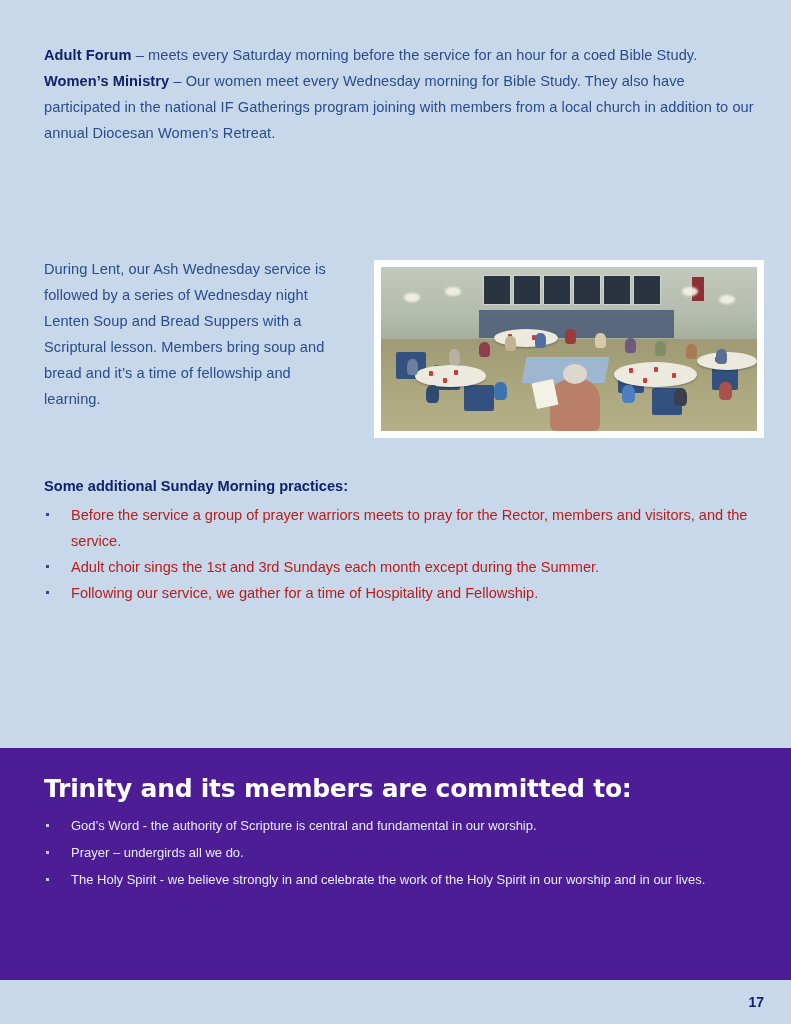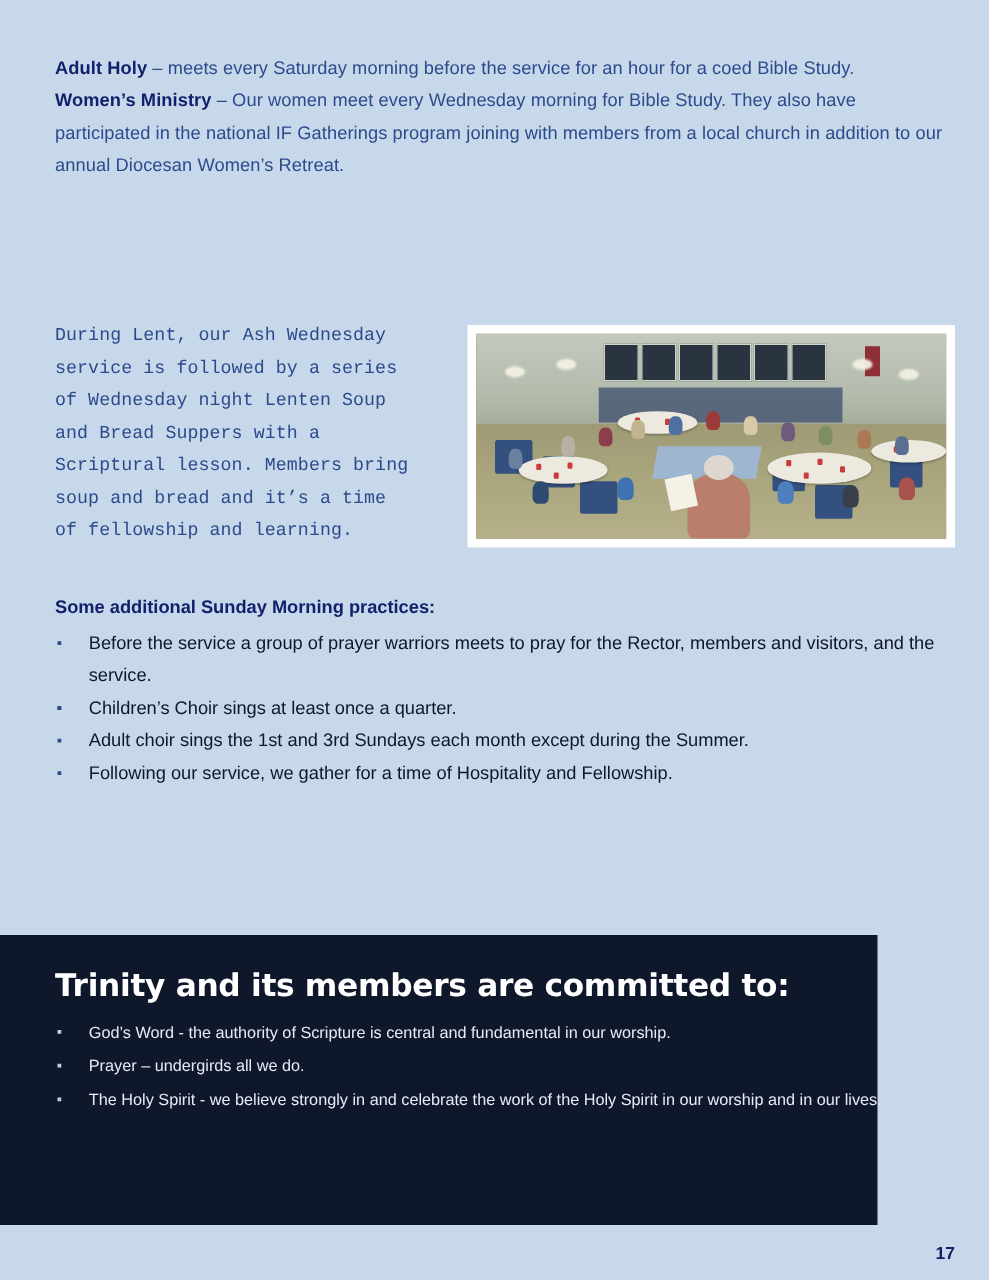--- a/index.html
+++ b/index.html
@@ -45,21 +45,20 @@
   .ministries p {
     margin: 0;
   }
 
   
   .lent {
     position: absolute;
     left: 44px;
     top: 256px;
     width: 288px;
-    font-family: Liberation Mono, monospace;
   }
   .lent p {
     margin: 0;
   }
 
   
   .photo-frame {
     position: absolute;
     left: 374px;
     top: 260px;
@@ -197,41 +196,41 @@
   }
   ul.bullets {
     list-style: none;
     margin: 0;
     padding: 0;
   }
   ul.bullets li {
     position: relative;
     padding-left: 27px;
     margin: 0 0 0 0;
-    color: #0f172a;
+    color: #b91c1c;
     font-size: 14.6px;
     line-height: 26px;
   }
   ul.bullets li .dot {
     position: absolute;
     left: 2px;
     top: 11px;
     width: 3px;
     height: 3px;
     background: #2c4a8c;
   }
 
   
   .committed {
     position: absolute;
     left: 0;
     top: 748px;
-    width: 702px;
+    width: 791px;
     height: 232px;
-    background: #0f172a;
+    background: #4c1d95;
   }
   .committed-heading {
     position: absolute;
     left: 44px;
     top: 26px;
     color: #ffffff;
     font-size: 25px;
     font-weight: bold;
     letter-spacing: -0.01em;
     font-family: "DejaVu Sans", sans-serif;
@@ -262,21 +261,21 @@
     font-weight: bold;
     font-size: 14px;
   }
 </style>
 </head>
 <body>
 
 <div class="page">
 
   <div class="ministries">
-    <p class="body-text"><span class="lead-label">Adult Holy</span><span> – meets every Saturday morning before the service for an hour for a coed Bible Study.</span></p>
+    <p class="body-text"><span class="lead-label">Adult Forum</span><span> – meets every Saturday morning before the service for an hour for a coed Bible Study.</span></p>
     <p class="body-text"><span class="lead-label">Women’s Ministry</span><span> – Our women meet every Wednesday morning for Bible Study. They also have participated in the national IF Gatherings program joining with members from a local church in addition to our annual Diocesan Women’s Retreat.</span></p>
   </div>
 
   <div class="lent">
     <p class="body-text">During Lent, our Ash Wednesday service is followed by a series of Wednesday night Lenten Soup and Bread Suppers with a Scriptural lesson. Members bring soup and bread and it’s a time of fellowship and learning.</p>
   </div>
 
   <div class="photo-frame">
     <div class="photo">
       <div class="ph-wall"></div>
@@ -348,21 +347,21 @@
         <div class="ph-paper"></div>
       </div>
     </div>
   </div>
 
   <div class="practices">
     <p class="practices-heading">Some additional Sunday Morning practices:</p>
     <ul class="bullets">
       <li><span class="dot"></span><span>Before the service a group of prayer warriors meets to pray for the Rector, members and visitors, and the service.</span></li>
       <li><span class="dot"></span></li>
-      <li><span class="dot"></span><span>Children’s Choir sings at least once a quarter.</span></li>
+      <li><span class="dot"></span></li>
       <li><span class="dot"></span><span>Adult choir sings the 1st and 3rd Sundays each month except during the Summer.</span></li>
       <li><span class="dot"></span><span>Following our service, we gather for a time of Hospitality and Fellowship.</span></li>
     </ul>
   </div>
 
   <div class="committed">
     <div class="committed-heading">Trinity and its members are committed to:</div>
     <ul class="bullets">
       <li><span class="dot"></span><span>God’s Word - the authority of Scripture is central and fundamental in our worship.</span></li>
       <li><span class="dot"></span><span>Prayer – undergirds all we do.</span></li>

